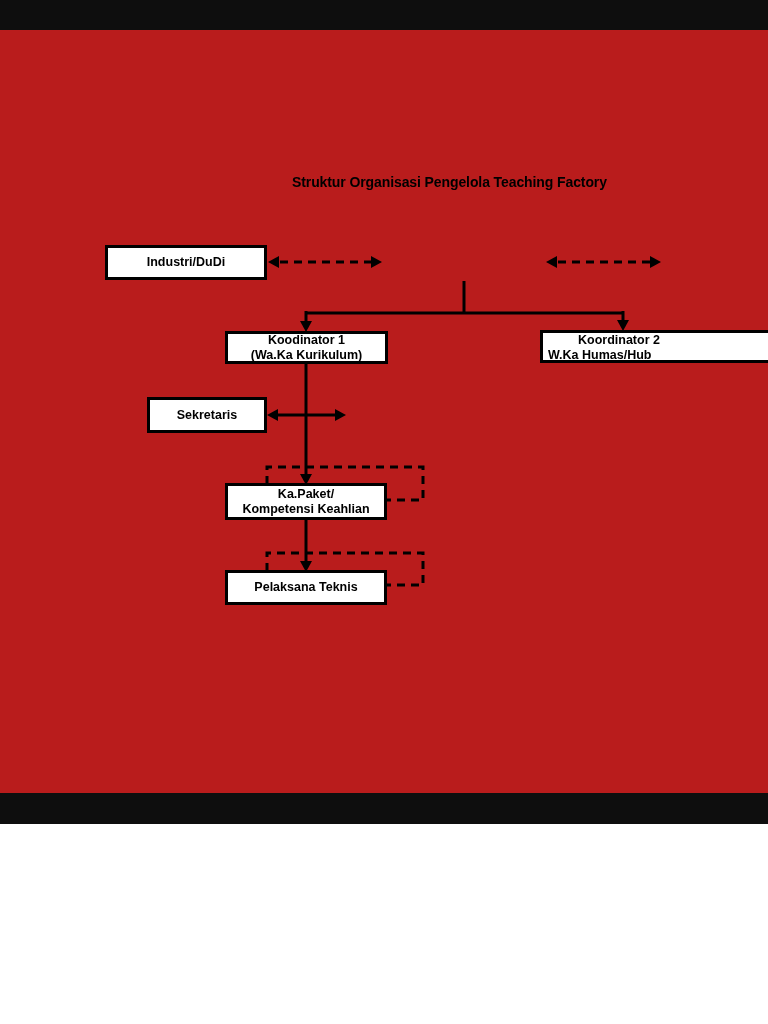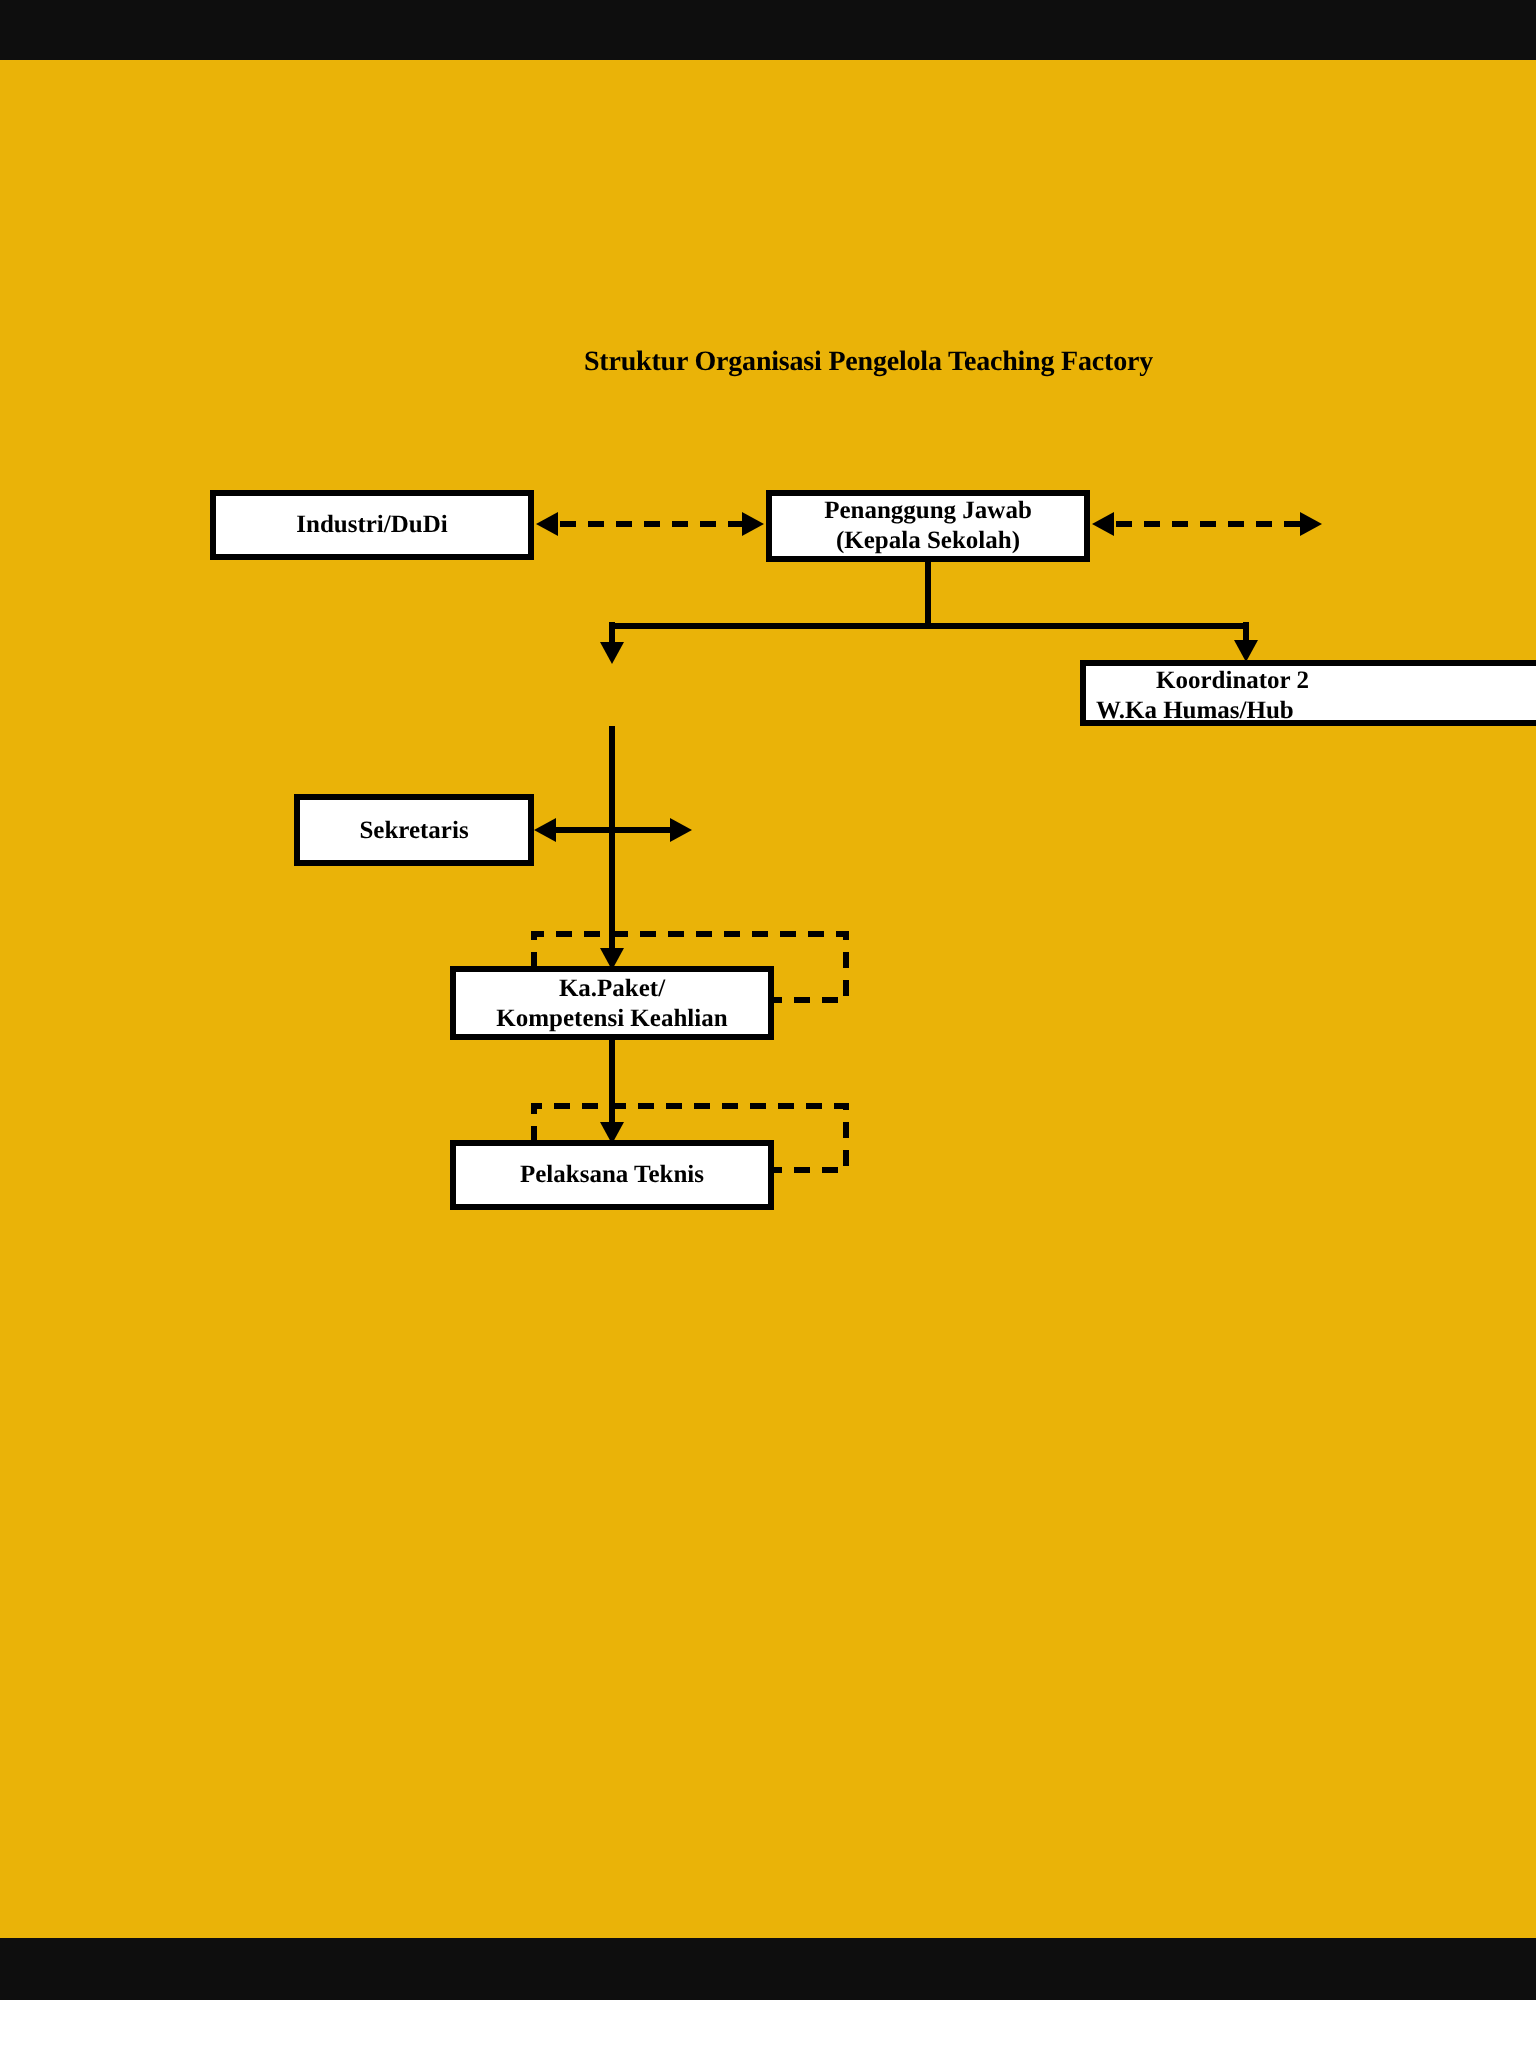--- a/index.html
+++ b/index.html
@@ -1,18 +1,18 @@
 <!DOCTYPE html>
 <html><head>
 <meta charset="utf-8">
 <style>
   html,body{margin:0;padding:0;background:#ffffff;}
   .page{
-    position:relative;width:768px;height:1000px;overflow:hidden;
-    background:#eab308;font-family:Liberation Serif, serif;color:#000;
+    position:relative;width:768px;height:824px;overflow:hidden;
+    background:#b91c1c;font-family:Liberation Sans, sans-serif;color:#000;
   }
   .letterbox{position:absolute;left:0;width:768px;background:#0e0e0e;}
   .letterbox.top{top:0;height:30px;}
   .letterbox.bottom{bottom:0;height:31px;}
   .title{
     position:absolute;top:174px;left:292px;margin:0;
     font-size:14px;font-weight:bold;white-space:nowrap;letter-spacing:-0.1px;
   }
   .connector-layer{position:absolute;top:0;left:0;width:768px;height:1024px;}
   .node{
@@ -79,25 +79,25 @@
 
     <path class="stroke dash" d="M267 484 L267 467 L423 467 L423 500 L386 500"></path>
 
     <path class="stroke dash" d="M267 571 L267 553 L423 553 L423 585 L386 585"></path>
   </svg>
 
   <div class="node" style="left:105px;top:245px;width:162px;height:35px">
     <div class="node-line">Industri/DuDi</div>
   </div>
 
-  <div class="node" style="left:383px;top:245px;width:162px;height:36px">
-    <div class="node-line">Penanggung Jawab</div>
-    <div class="node-line">(Kepala Sekolah)</div>
+
+  <div class="node" style="left:225px;top:331px;width:163px;height:33px">
+    <div class="node-line">Koodinator 1</div>
+    <div class="node-line">(Wa.Ka Kurikulum)</div>
   </div>
-
 
   <div class="node clipped" style="left:540px;top:330px;width:250px;height:33px">
     <div class="node-line pad1">Koordinator 2</div>
     <div class="node-line pad2">W.Ka Humas/Hub</div>
   </div>
 
   <div class="node" style="left:147px;top:397px;width:120px;height:36px">
     <div class="node-line">Sekretaris</div>
   </div>
 

